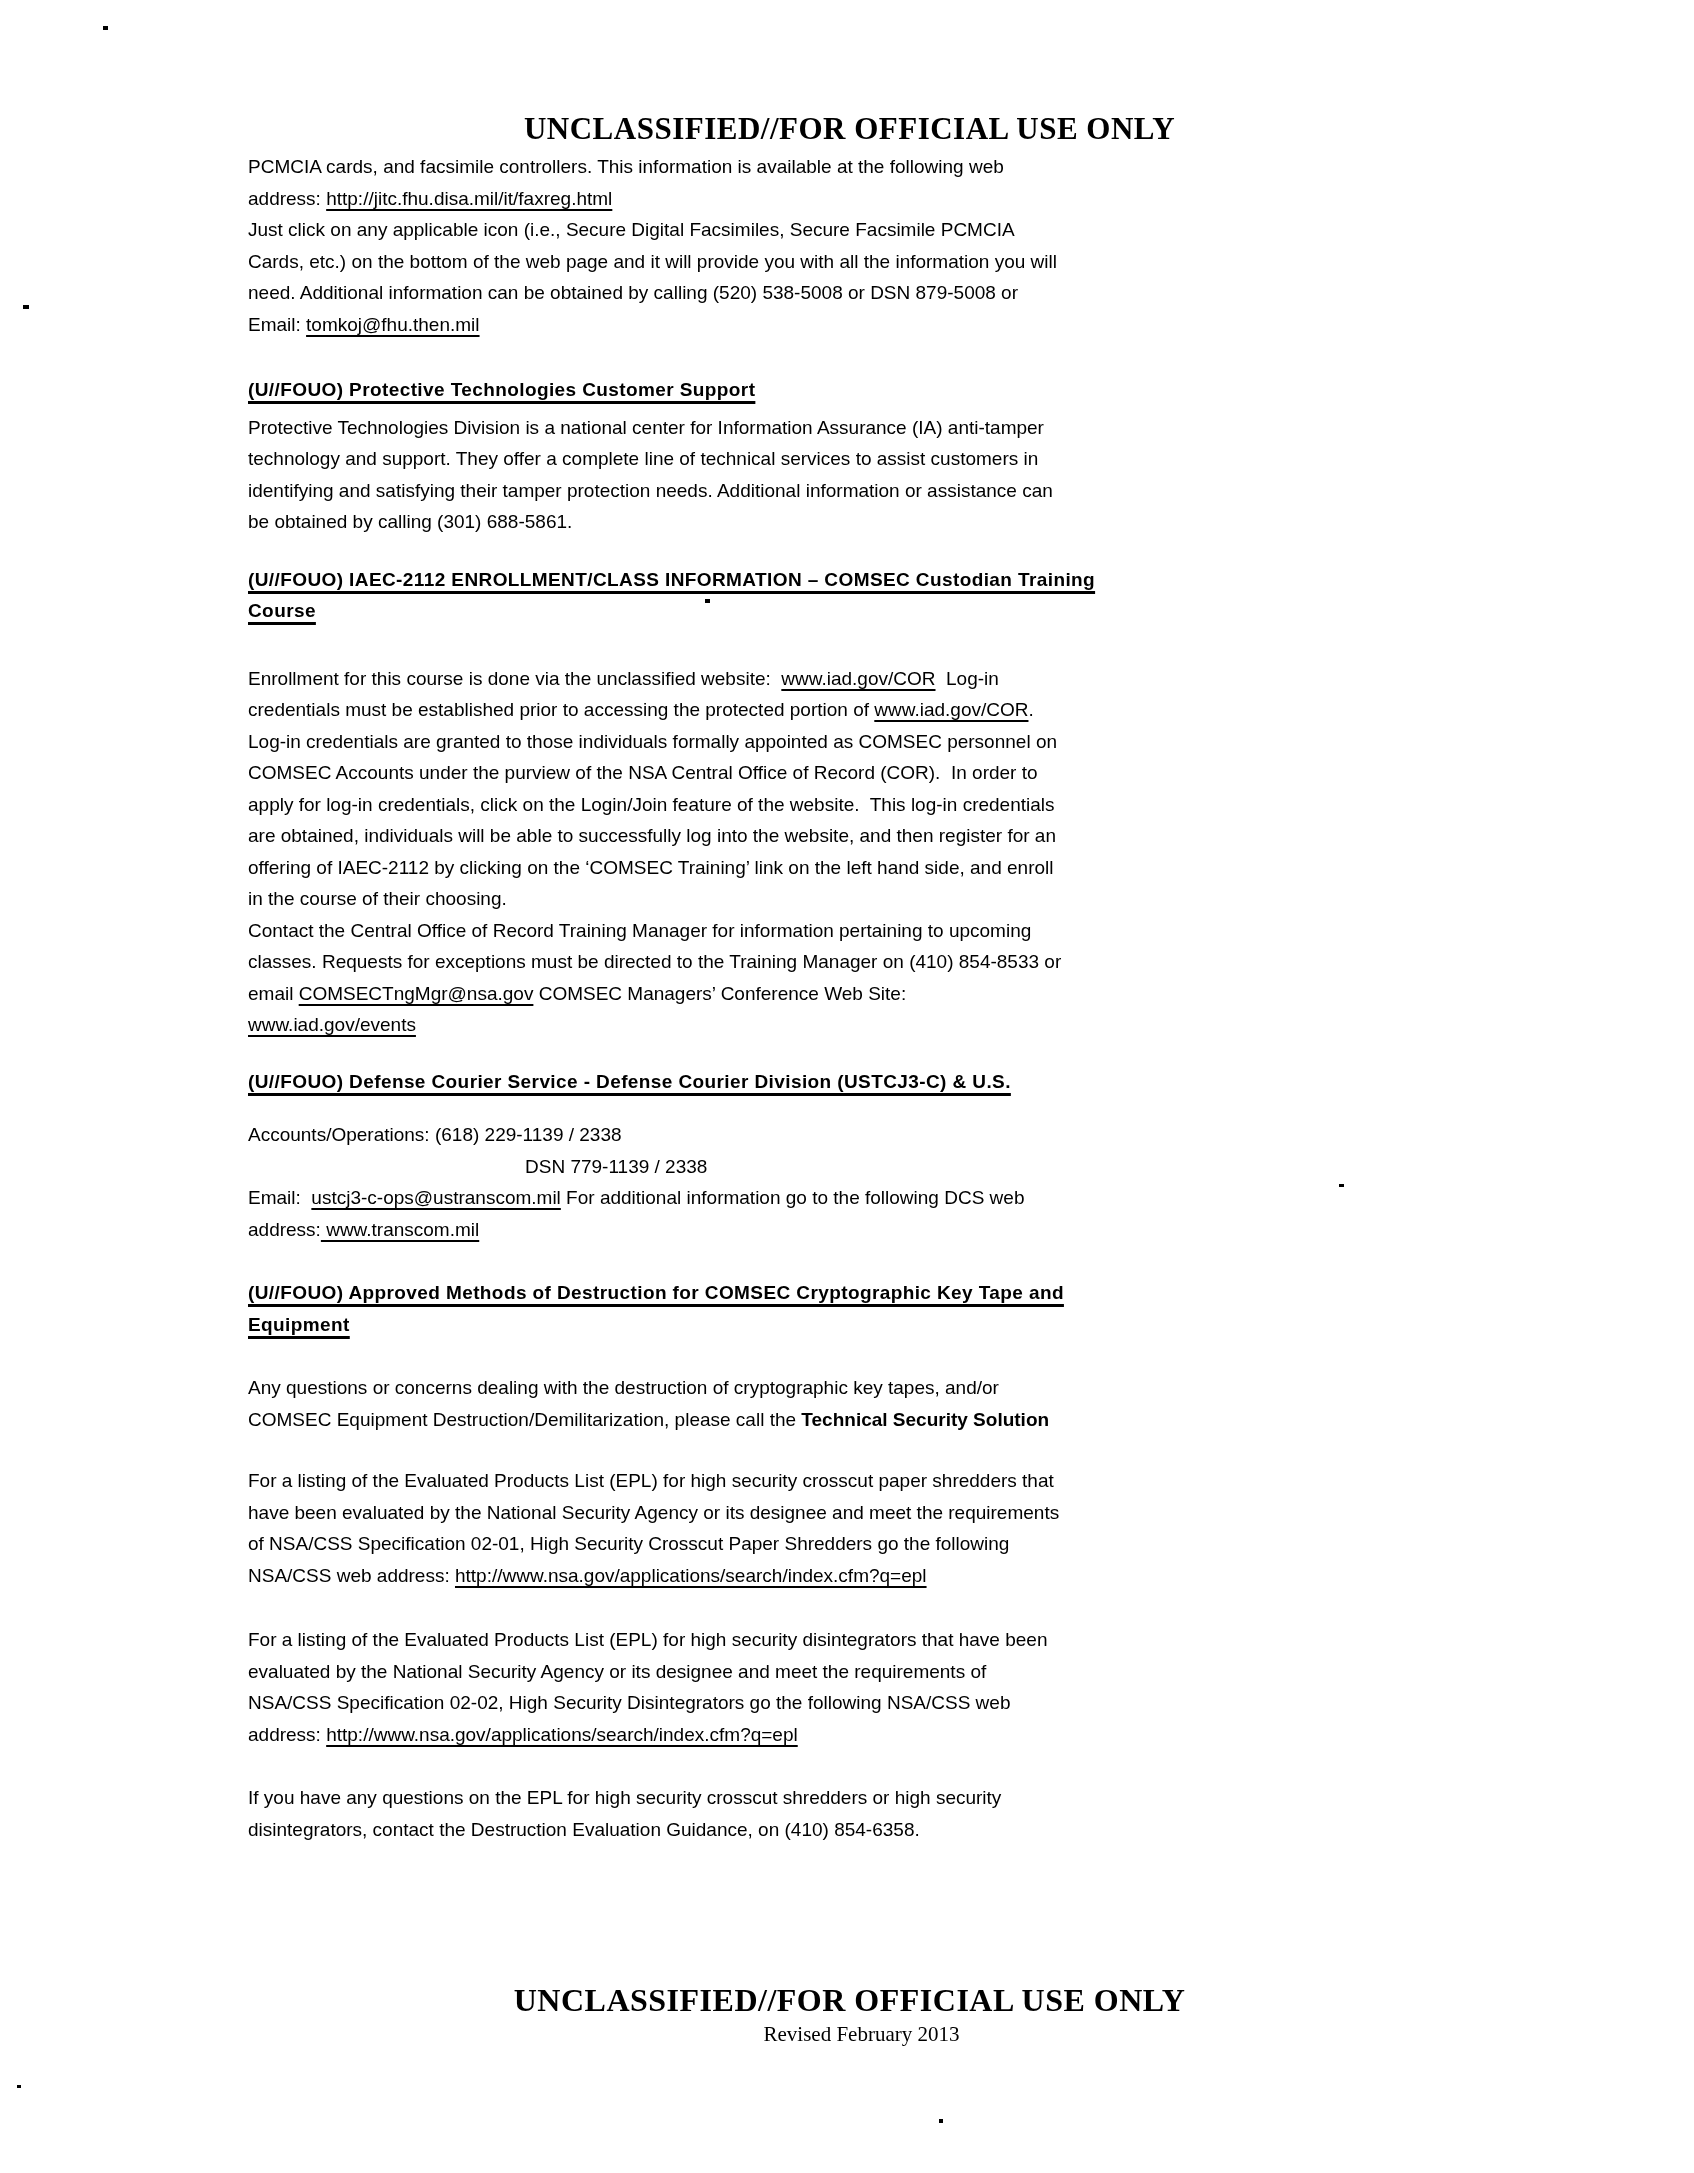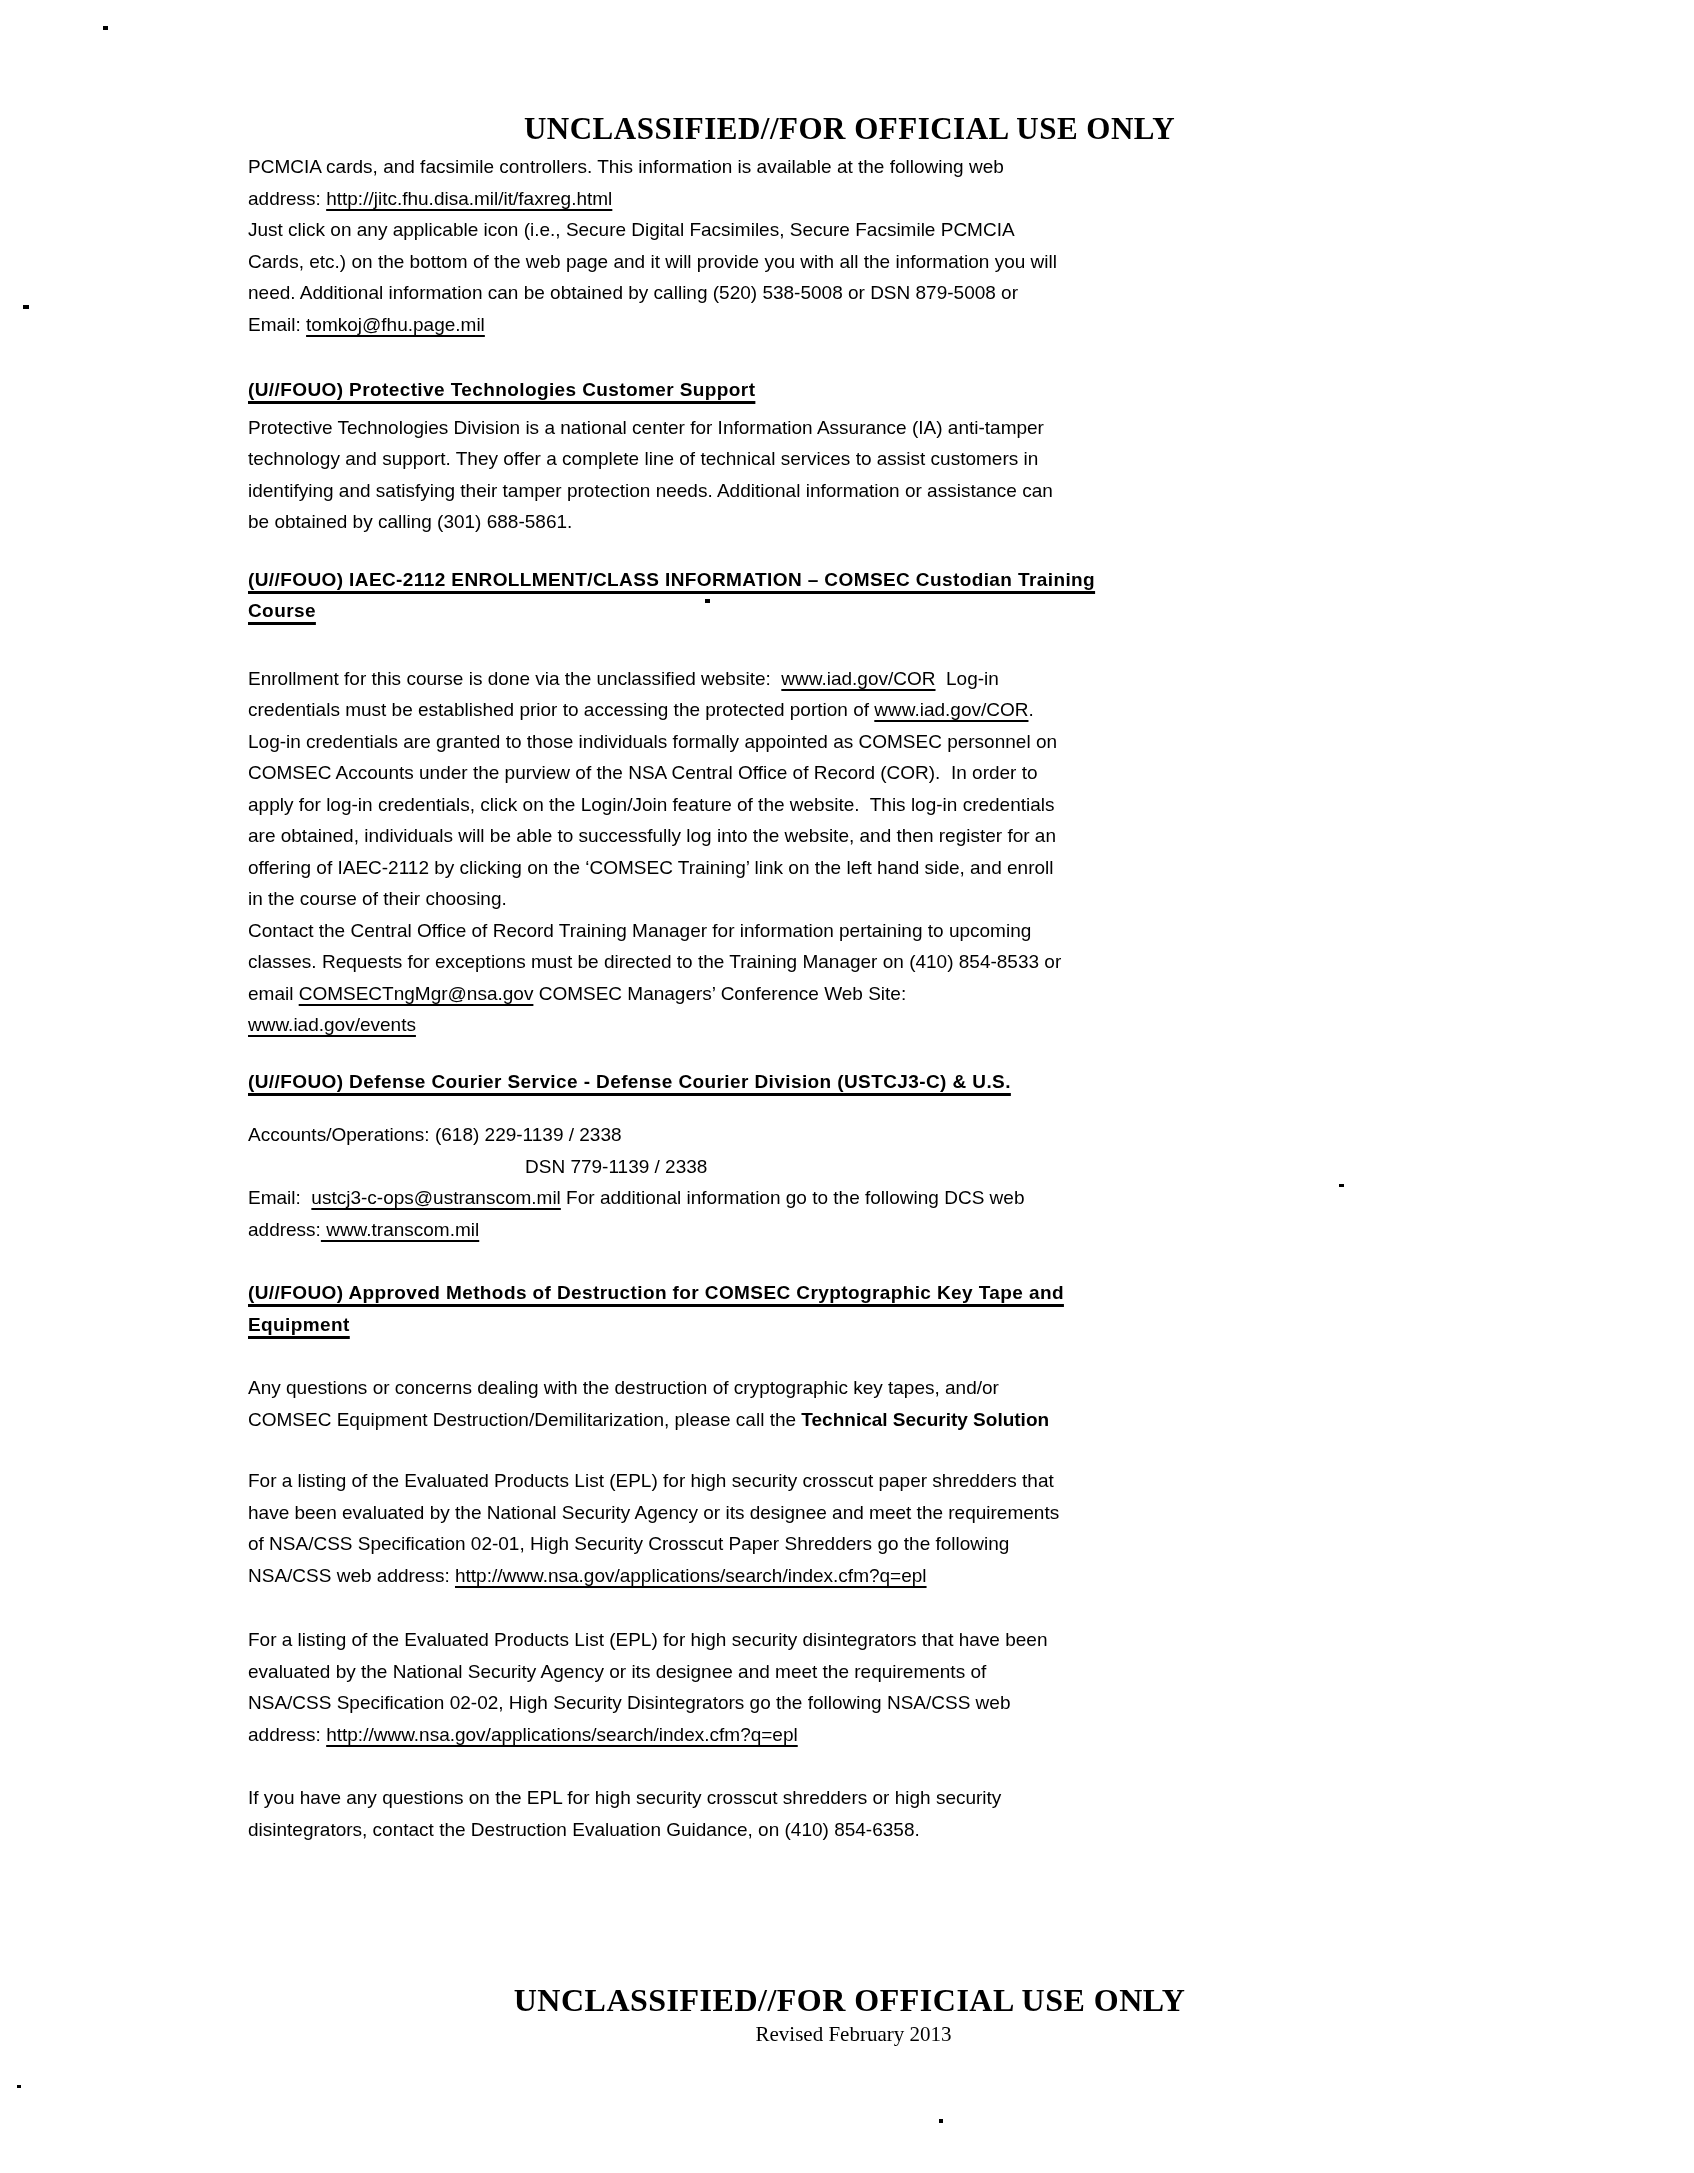--- a/index.html
+++ b/index.html
@@ -68,21 +68,21 @@
     font-family: "Liberation Serif", serif;
     font-weight: 700;
     font-size: 32px;
     line-height: 38px;
     letter-spacing: 0.5px;
     text-align: center;
     white-space: pre;
   }
   .revision-note {
     position: absolute;
-    left: 252px;
+    left: 260px;
     top: 2021px;
     width: 1203px;
     font-family: "Liberation Serif", serif;
     font-size: 21px;
     line-height: 26px;
     text-align: center;
     white-space: pre;
   }
   .page-number {
     position: absolute;
@@ -102,21 +102,21 @@
   <div class="text-col" data-name="document-text-column">
     <div class="banner" data-name="classification-header">UNCLASSIFIED//FOR OFFICIAL USE ONLY</div>
 
     <div data-name="document-body">
         <div class="block para" data-name="intro-paragraph">
           <div class="line" data-name="text-line"><span data-name="text-run">PCMCIA cards, and facsimile controllers. This information is available at the following web</span></div>
           <div class="line" data-name="text-line"><span data-name="text-run">address: </span><span class="link" data-name="hyperlink-text">http://jitc.fhu.disa.mil/it/faxreg.html</span></div>
           <div class="line" data-name="text-line"><span data-name="text-run">Just click on any applicable icon (i.e., Secure Digital Facsimiles, Secure Facsimile PCMCIA</span></div>
           <div class="line" data-name="text-line"><span data-name="text-run">Cards, etc.) on the bottom of the web page and it will provide you with all the information you will</span></div>
           <div class="line" data-name="text-line"><span data-name="text-run">need. Additional information can be obtained by calling (520) 538-5008 or DSN 879-5008 or</span></div>
-          <div class="line" data-name="text-line"><span data-name="text-run">Email: </span><span class="link" data-name="hyperlink-text">tomkoj@fhu.page.mil</span></div>
+          <div class="line" data-name="text-line"><span data-name="text-run">Email: </span><span class="link" data-name="hyperlink-text">tomkoj@fhu.then.mil</span></div>
         </div>
         <div class="block heading" data-name="heading-protective-technologies">
           <div class="line" data-name="text-line"><span data-name="text-run">(U//FOUO) Protective Technologies Customer Support</span></div>
         </div>
         <div class="block para" data-name="protective-technologies-paragraph">
           <div class="line" data-name="text-line"><span data-name="text-run">Protective Technologies Division is a national center for Information Assurance (IA) anti-tamper</span></div>
           <div class="line" data-name="text-line"><span data-name="text-run">technology and support. They offer a complete line of technical services to assist customers in</span></div>
           <div class="line" data-name="text-line"><span data-name="text-run">identifying and satisfying their tamper protection needs. Additional information or assistance can</span></div>
           <div class="line" data-name="text-line"><span data-name="text-run">be obtained by calling (301) 688-5861.</span></div>
         </div>

